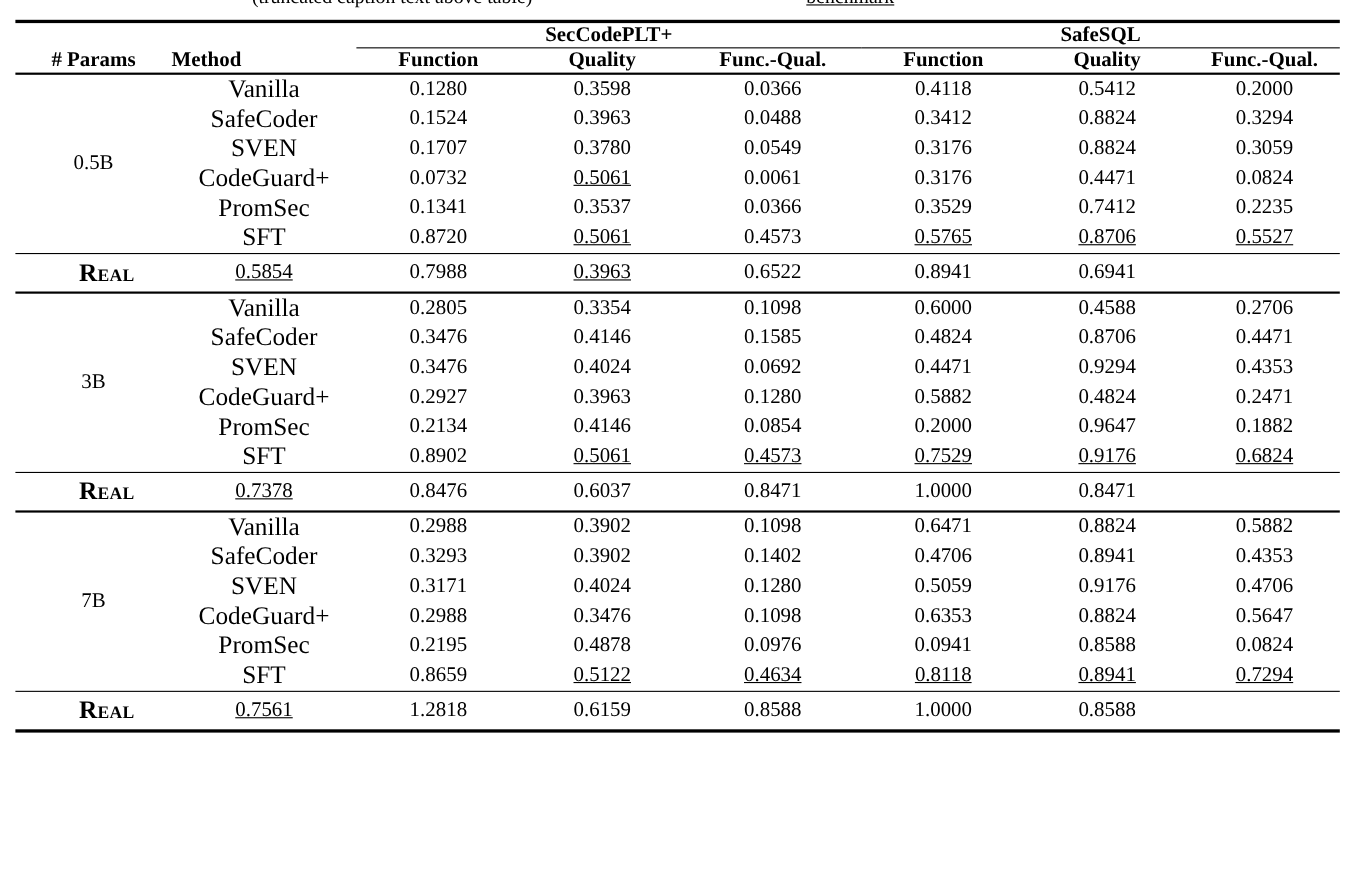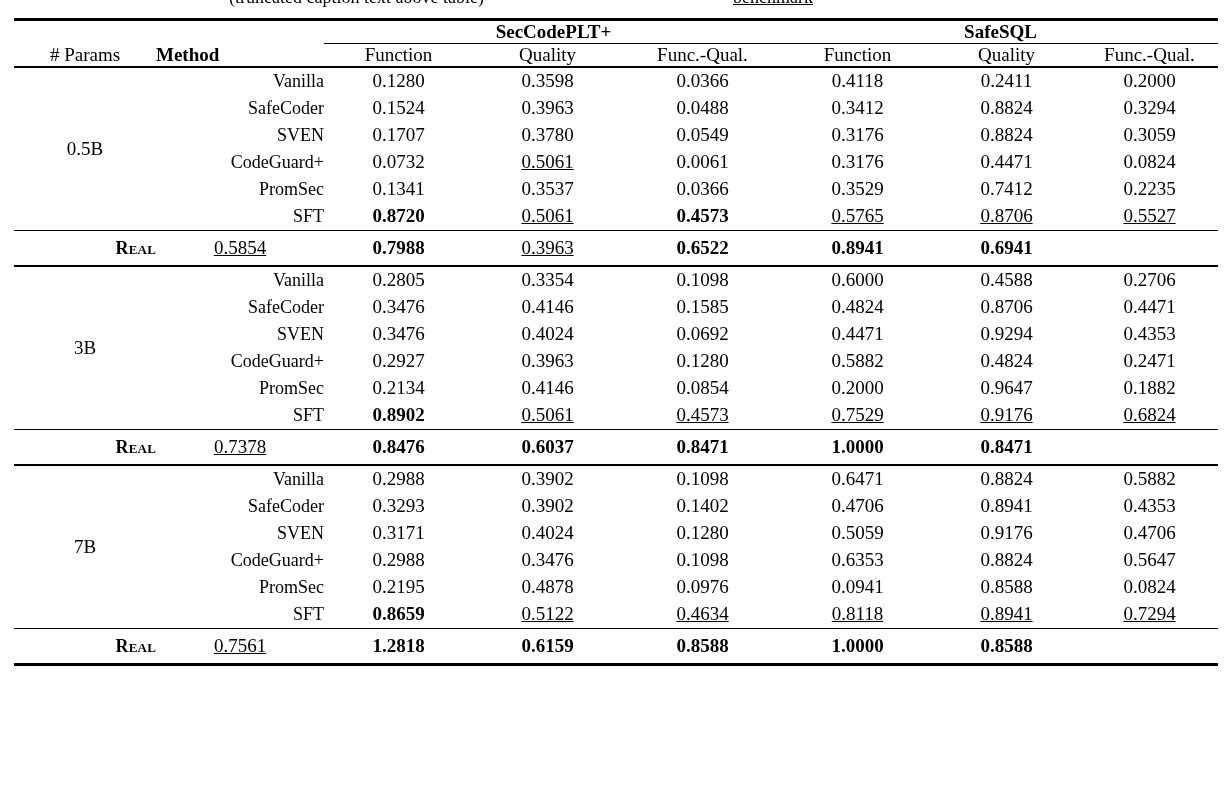--- a/index.html
+++ b/index.html
@@ -72,21 +72,21 @@
 
   
   .grouprule td.seg {
     height: 1.4px;
     background: #000;
     font-size: 0;
     line-height: 0;
   }
 
   th.hdr {
-    font-weight: normal;
+    font-weight: bold;
     text-align: center;
     font-size: 19px;
     padding: 3px 0;
   }
   th.hdr-left {
     font-weight: bold;
     text-align: left;
     font-size: 19px;
     padding: 3px 0 3px 0;
     margin-top: 10px;
@@ -96,31 +96,31 @@
     text-align: center;
     font-size: 19px;
     padding: 5px 0 3px 0;
   }
 
   td.params {
     text-align: center;
     font-size: 19px;
   }
   td.method {
-    text-align: right;
-    font-size: 18px;
+    text-align: center;
+    font-size: 23px;
     padding-left: 2px;
   }
   td.num {
     text-align: center;
     font-size: 19px;
     font-variant-numeric: lining-nums tabular-nums;
   }
   td.num.bold, td.method.bold {
-    font-weight: bold;
+    font-weight: normal;
   }
   td.num.ul span.v {
     text-decoration: underline;
   }
   .datarow td {
     height: 27px;
     padding: 0;
   }
   .realrow td {
     height: 34px;
@@ -183,21 +183,21 @@
         <tr class="rule-mid">
           <td colspan="8"></td>
         </tr>
         <tr class="datarow firstdata">
           <td class="params" rowspan="6">0.5B</td>
           <td class="method">Vanilla</td>
           <td class="num"><span class="v">0.1280</span></td>
           <td class="num"><span class="v">0.3598</span></td>
           <td class="num"><span class="v">0.0366</span></td>
           <td class="num"><span class="v">0.4118</span></td>
-          <td class="num"><span class="v">0.2411</span></td>
+          <td class="num"><span class="v">0.5412</span></td>
           <td class="num"><span class="v">0.2000</span></td>
         </tr>
         <tr class="datarow">
           <td class="method">SafeCoder</td>
           <td class="num"><span class="v">0.1524</span></td>
           <td class="num"><span class="v">0.3963</span></td>
           <td class="num"><span class="v">0.0488</span></td>
           <td class="num"><span class="v">0.3412</span></td>
           <td class="num"><span class="v">0.8824</span></td>
           <td class="num"><span class="v">0.3294</span></td>

